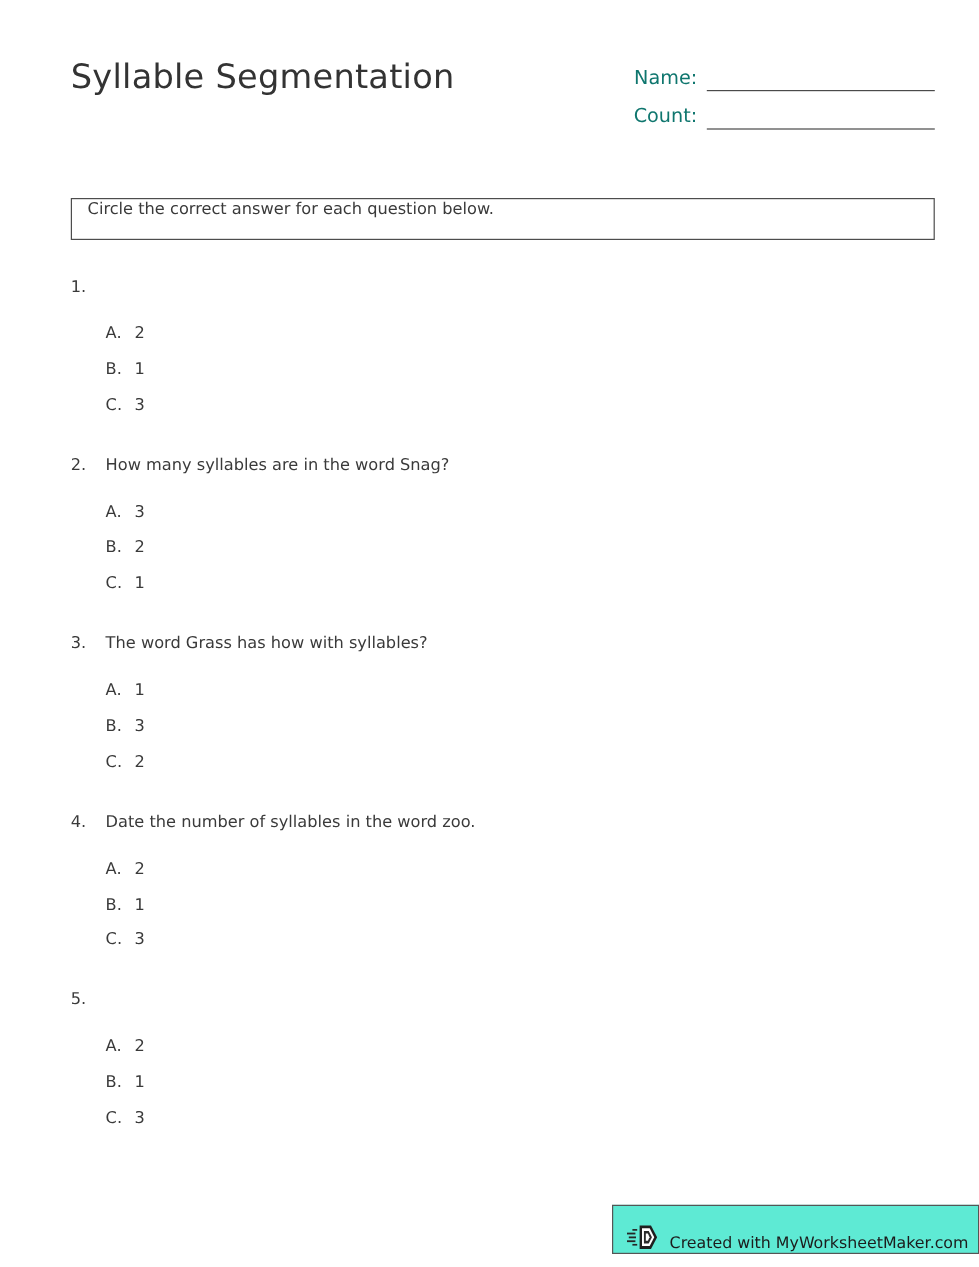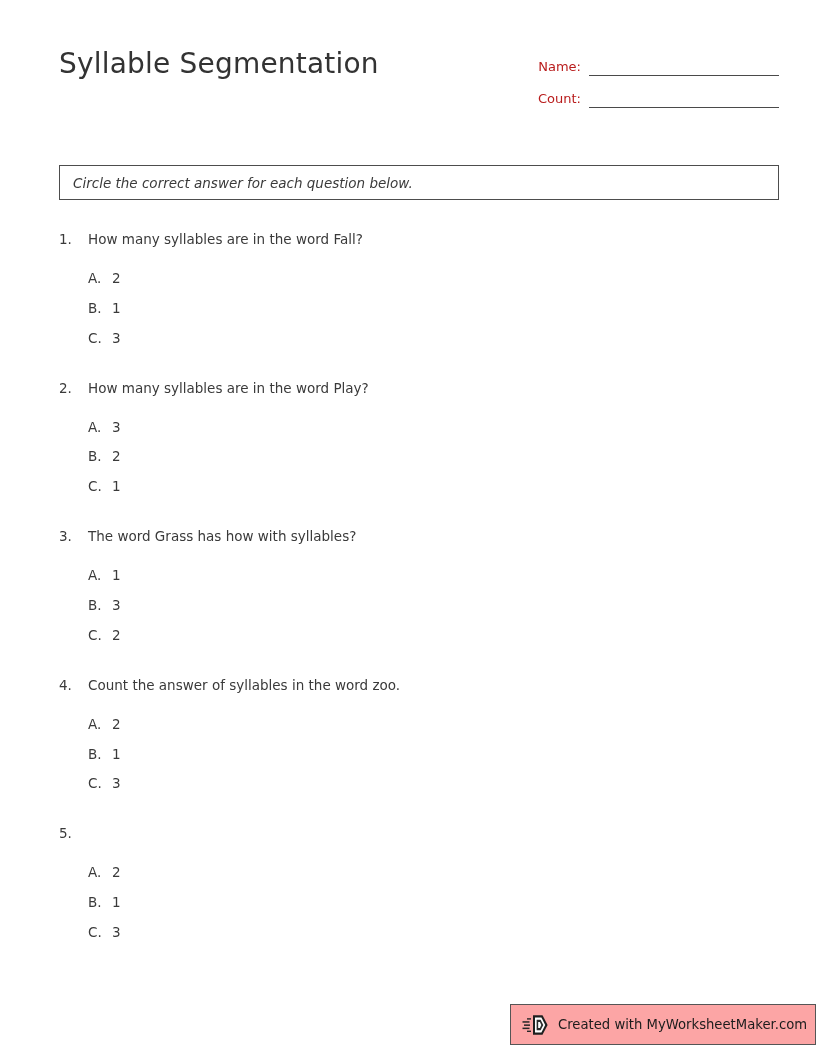--- a/index.html
+++ b/index.html
@@ -48,44 +48,42 @@
     top: 0;
     width: 270px;
   }
   .field-row {
     display: flex;
     align-items: flex-end;
     justify-content: flex-end;
     height: 32px;
   }
   .field-label {
-    font-size: 13px;
-    color: #b91c1c;
+    font-size: 16px;
+    color: #0f766e;
     padding-bottom: 2px;
     padding-right: 8px;
     white-space: nowrap;
   }
   .field-line {
     width: 190px;
     border-bottom: 1.3px solid #4a4a4a;
     height: 22px;
   }
 
   
   .instruction-box {
     position: absolute;
     left: 48px;
     top: 165px;
     width: 720px;
     height: 35px;
     border: 1.2px solid #4d4d4d;
     box-sizing: border-box;
     display: flex;
-    align-items: center;
-    font-style: italic;
   }
   .instruction-text {
     font-size: 13.5px;
     color: #3a3a3a;
     padding-left: 13px;
   }
 
   
   .questions {
     position: absolute;
@@ -135,22 +133,22 @@
   
   .footer-badge {
     position: absolute;
     left: 499px;
     top: 1004px;
     width: 306px;
     height: 41px;
     border: 1.2px solid #555555;
     box-sizing: border-box;
     display: flex;
-    align-items: center;
-    background: #fca5a5;
+    align-items: flex-end;
+    background: #5eead4;
   }
   .footer-logo {
     width: 30px;
     height: 26px;
     margin-left: 11px;
     margin-right: 6px;
     flex: 0 0 30px;
     display: block;
   }
   .footer-text {
@@ -181,42 +179,41 @@
 
   <div class="instruction-box">
     <span class="instruction-text">Circle the correct answer for each question below.</span>
   </div>
 
   <div class="questions">
 
     <div class="question-block">
       <div class="question-line">
         <span class="question-number">1.</span>
-        <span class="question-text">How many syllables are in the word Fall?</span>
       </div>
       <div class="options">
         <div class="option-row">
           <span class="option-letter">A.</span>
           <span class="option-value">2</span>
         </div>
         <div class="option-row">
           <span class="option-letter">B.</span>
           <span class="option-value">1</span>
         </div>
         <div class="option-row">
           <span class="option-letter">C.</span>
           <span class="option-value">3</span>
         </div>
       </div>
     </div>
 
     <div class="question-block">
       <div class="question-line">
         <span class="question-number">2.</span>
-        <span class="question-text">How many syllables are in the word Play?</span>
+        <span class="question-text">How many syllables are in the word Snag?</span>
       </div>
       <div class="options">
         <div class="option-row">
           <span class="option-letter">A.</span>
           <span class="option-value">3</span>
         </div>
         <div class="option-row">
           <span class="option-letter">B.</span>
           <span class="option-value">2</span>
         </div>
@@ -244,21 +241,21 @@
         <div class="option-row">
           <span class="option-letter">C.</span>
           <span class="option-value">2</span>
         </div>
       </div>
     </div>
 
     <div class="question-block">
       <div class="question-line">
         <span class="question-number">4.</span>
-        <span class="question-text">Count the answer of syllables in the word zoo.</span>
+        <span class="question-text">Date the number of syllables in the word zoo.</span>
       </div>
       <div class="options">
         <div class="option-row">
           <span class="option-letter">A.</span>
           <span class="option-value">2</span>
         </div>
         <div class="option-row">
           <span class="option-letter">B.</span>
           <span class="option-value">1</span>
         </div>

